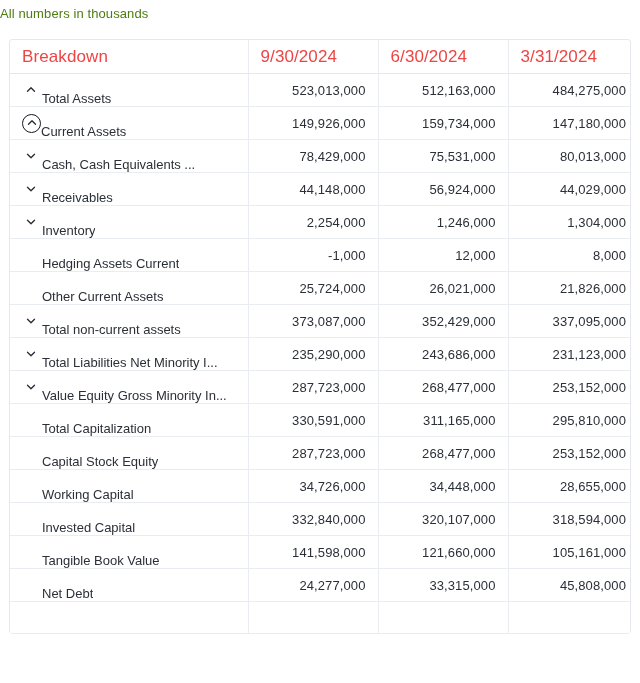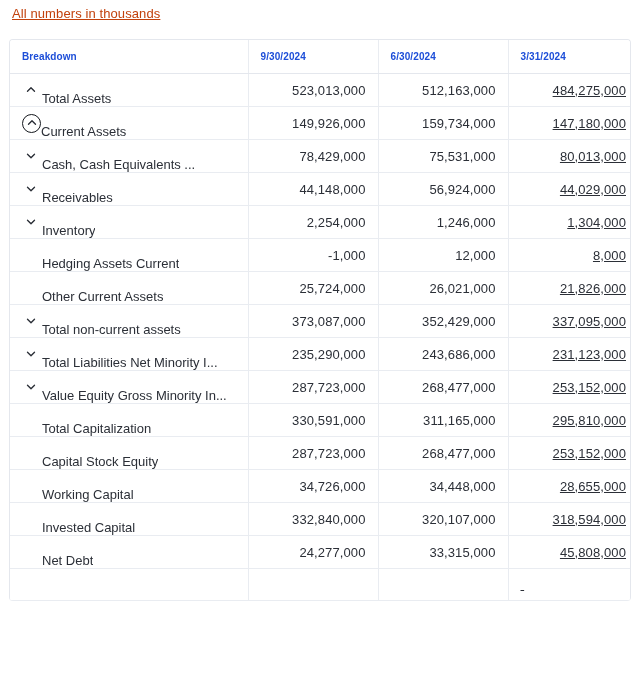--- a/index.html
+++ b/index.html
@@ -12,24 +12,23 @@
     width: 640px;
     height: 683px;
     font-family: "Liberation Sans", sans-serif;
     color: #2b2f37;
     overflow: hidden;
   }
 
   .caption {
     font-size: 13px;
     line-height: 16px;
-    color: #c2410c;
-    padding: 6px 0 0 12px;
+    color: #4d7c0f;
+    padding: 6px 0 0 0;
     letter-spacing: 0.1px;
-    text-decoration: underline;
   }
 
   .table-wrap {
     margin: 17px 9px 0 9px;
     border: 1px solid #e4e7ed;
     border-radius: 4px;
     border-bottom: none;
     overflow: hidden;
     background: #fff;
   }
@@ -42,42 +41,42 @@
   }
 
   table.fin col.c-label { width: 238px; }
   table.fin col.c-num   { width: 130px; }
 
   table.fin thead th {
     height: 33px;
     padding: 0 12px;
     border-bottom: 1px solid #e4e7ed;
     border-right: 1px solid #e9ecf1;
-    font-weight: bold;
-    font-size: 10px;
-    color: #1d4ed8;
+    font-weight: normal;
+    font-size: 17px;
+    color: #ef4444;
     background: #ffffff;
     white-space: nowrap;
     letter-spacing: 0.1px;
   }
   table.fin thead th.th-label { text-align: left; }
   table.fin thead th.th-num   { text-align: left; }
   table.fin thead th:last-child { border-right: none; }
 
   table.fin tbody td {
     height: 31px;
     padding: 0 12px;
     border-bottom: 1px solid #e9ecf1;
     border-right: 1px solid #e9ecf1;
     color: #2b2f37;
     background: #ffffff;
     white-space: nowrap;
     overflow: hidden;
   }
-  table.fin tbody td:last-child { border-right: none; text-decoration: underline; }
+  table.fin tbody td:last-child { border-right: none; }
 
   td.cell-label {
     text-align: left;
     font-size: 13px;
   }
   td.cell-num {
     text-align: right;
     font-size: 13px;
     letter-spacing: 0.1px;
   }
@@ -298,20 +297,29 @@
               <span class="chev spacer"></span>
               <span class="label-text">Invested Capital</span>
             </span></td>
           <td class="cell-num">332,840,000</td>
           <td class="cell-num">320,107,000</td>
           <td class="cell-num">318,594,000</td>
         </tr>
         <tr>
           <td class="cell-label lvl0"><span class="label-inner">
               <span class="chev spacer"></span>
+              <span class="label-text">Tangible Book Value</span>
+            </span></td>
+          <td class="cell-num">141,598,000</td>
+          <td class="cell-num">121,660,000</td>
+          <td class="cell-num">105,161,000</td>
+        </tr>
+        <tr>
+          <td class="cell-label lvl0"><span class="label-inner">
+              <span class="chev spacer"></span>
               <span class="label-text">Net Debt</span>
             </span></td>
           <td class="cell-num">24,277,000</td>
           <td class="cell-num">33,315,000</td>
           <td class="cell-num">45,808,000</td>
         </tr>
         <tr class="cut-row">
           <td>&nbsp;</td>
           <td>&nbsp;</td>
           <td>&nbsp;</td>

